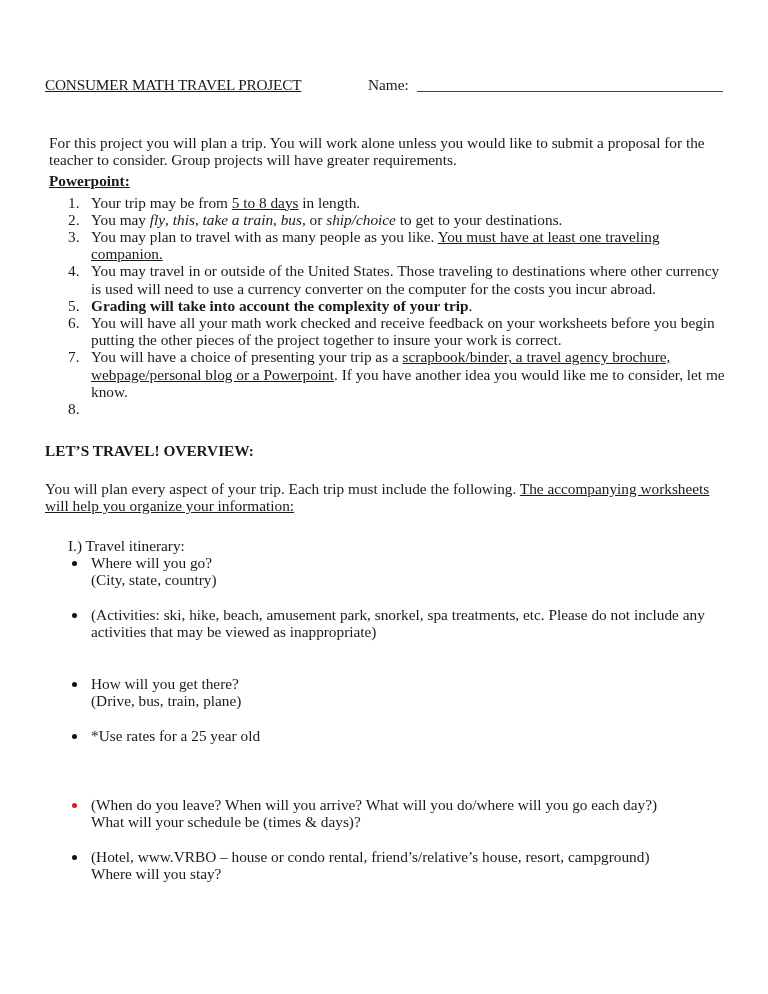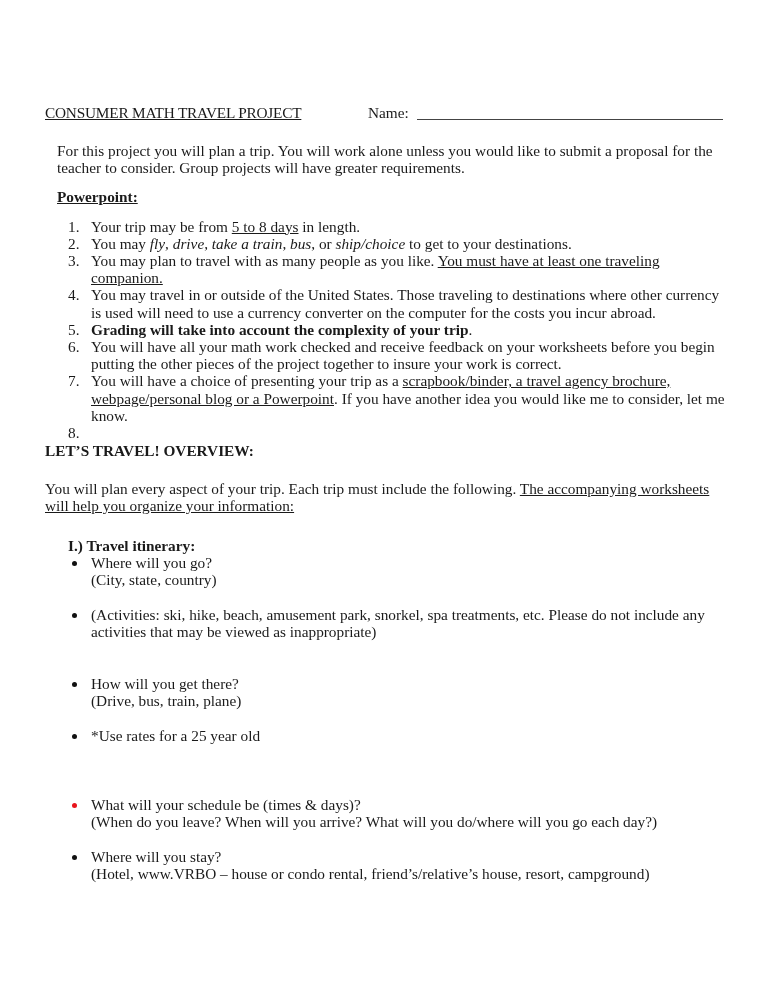--- a/index.html
+++ b/index.html
@@ -2,36 +2,36 @@
 <html><head>
 <meta charset="utf-8">
 <style>
   html, body { margin: 0; padding: 0; background: #ffffff; }
   body {
     width: 768px; height: 994px; overflow: hidden; position: relative;
     font-family: "Liberation Serif", "DejaVu Serif", serif;
     font-size: 15.3px; line-height: 17.2px; color: #1a1a1a;
   }
   .page { position: absolute; left: 45px; top: 0; width: 680px; }
-  .header { position: absolute; top: 76px; left: 0; width: 680px; height: 20px; margin-top: 28px; }
+  .header { position: absolute; top: 76px; left: 0; width: 680px; height: 20px; }
   .doc-title { position: absolute; left: 0; top: 0; text-decoration: underline; white-space: nowrap; letter-spacing: -0.2px; }
   .name-label { position: absolute; left: 323px; top: 0; white-space: nowrap; }
   .name-line { position: absolute; left: 372px; top: 15px; width: 306px; border-bottom: 1px solid #444; }
   .intro { position: absolute; top: 130px; left: 0; width: 680px; }
-  .intro p { margin: 12px; }
+  .intro p { margin: 4px; }
   .param-heading { font-weight: bold; text-decoration: underline; margin: 0; }
   ol.params { margin: 0; padding: 0; list-style: none; }
   ol.params li { position: relative; padding-left: 46px; }
   ol.params li .num { position: absolute; left: 23px; top: 0; }
   .u { text-decoration: underline; margin-top: 28px; }
   .b { font-weight: bold; }
   .i { font-style: italic; }
   .overview-heading { position: absolute; top: 442px; left: 0; font-weight: bold; }
   .overview-intro { position: absolute; top: 478px; left: 0; width: 680px; margin: 0; }
-  .itin-heading { position: absolute; top: 478px; left: 23px; font-weight: bold; }
+  .itin-heading { position: absolute; top: 478px; left: 23px; font-weight: normal; }
   .itin { position: absolute; left: 0; width: 680px; }
   .bullet { position: absolute; left: 27px; top: 7px; width: 5px; height: 5px; border-radius: 50%; background: #111; }
   .bullet.red { background: #e8141c; }
   .itin .txt { padding-left: 46px; }
 </style>
 </head>
 <body>
 
 <div class="page">
 
@@ -44,21 +44,21 @@
   <div class="intro">
     <p>For this project you will plan a trip. You will work alone unless you would like to submit a proposal for the teacher to consider.  Group projects will have greater requirements.</p>
     <p class="param-heading">Powerpoint:</p>
     <ol class="params">
       <li>
         <span class="num">1.</span>
         <span>Your trip may be from </span><span class="u">5 to 8 days</span><span> in length.</span>
       </li>
       <li>
         <span class="num">2.</span>
-        <span>You may </span><span class="i">fly</span><span>, </span><span class="i">drive</span><span>, </span><span class="i">take a train</span><span>, </span><span class="i">bus</span><span>, or </span><span class="i">ship/choice</span><span> to get to your destinations.</span>
+        <span>You may </span><span class="i">fly</span><span>, </span><span class="i">this</span><span>, </span><span class="i">take a train</span><span>, </span><span class="i">bus</span><span>, or </span><span class="i">ship/choice</span><span> to get to your destinations.</span>
       </li>
       <li>
         <span class="num">3.</span>
         <span>You may plan to travel with as many people as you like.  </span><span class="u">You must have at least one traveling companion.</span>
       </li>
       <li>
         <span class="num">4.</span>
         <span>You may travel in or outside of the United States.  Those traveling to destinations where other currency is used will need to use a currency converter on the computer for the costs you incur abroad.</span>
       </li>
       <li>
@@ -102,23 +102,23 @@
     <div class="txt">(Drive, bus, train, plane)</div>
   </div>
 
   <div class="itin" style="top:727px">
     <span class="bullet"></span>
     <div class="txt">*Use rates for a 25 year old</div>
   </div>
 
   <div class="itin" style="top:796px">
     <span class="bullet red"></span>
+    <div class="txt">(When do you leave?  When will you arrive? What will you do/where will you go each day?)</div>
     <div class="txt">What will your schedule be (times &amp; days)?</div>
-    <div class="txt">(When do you leave?  When will you arrive? What will you do/where will you go each day?)</div>
   </div>
 
   <div class="itin" style="top:848px">
     <span class="bullet"></span>
+    <div class="txt">(Hotel, www.VRBO – house or condo rental, friend’s/relative’s house, resort, campground)</div>
     <div class="txt">Where will you stay?</div>
-    <div class="txt">(Hotel, www.VRBO – house or condo rental, friend’s/relative’s house, resort, campground)</div>
   </div>
 
 </div>
 
 </body></html>

